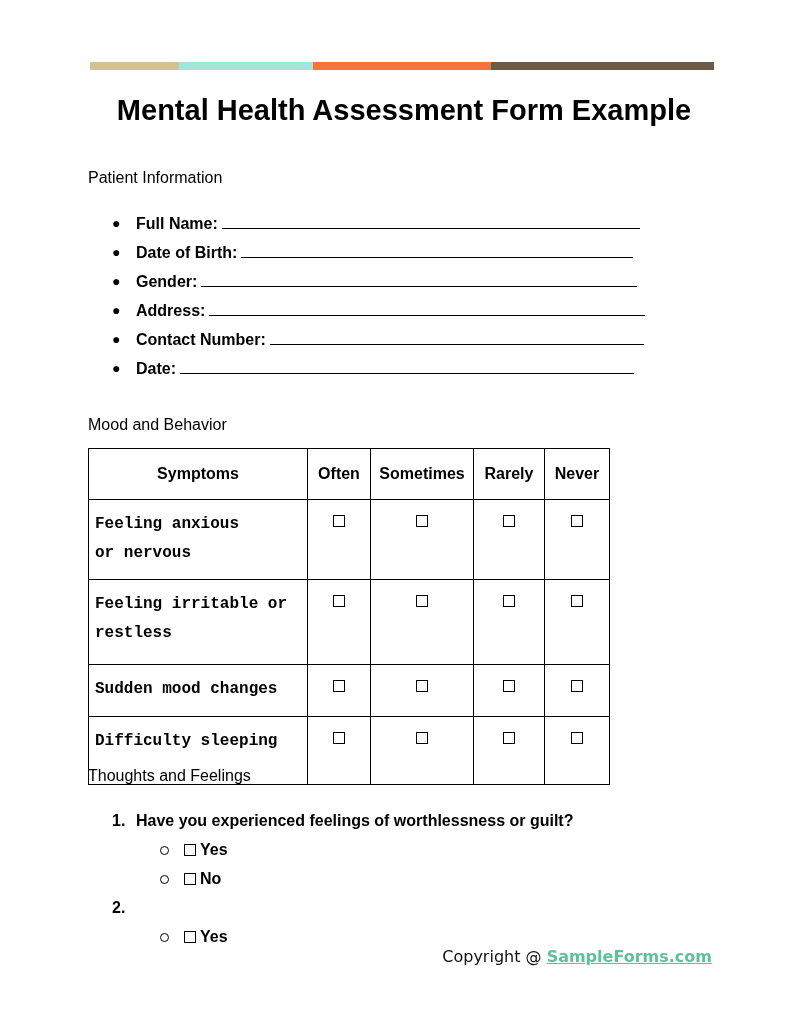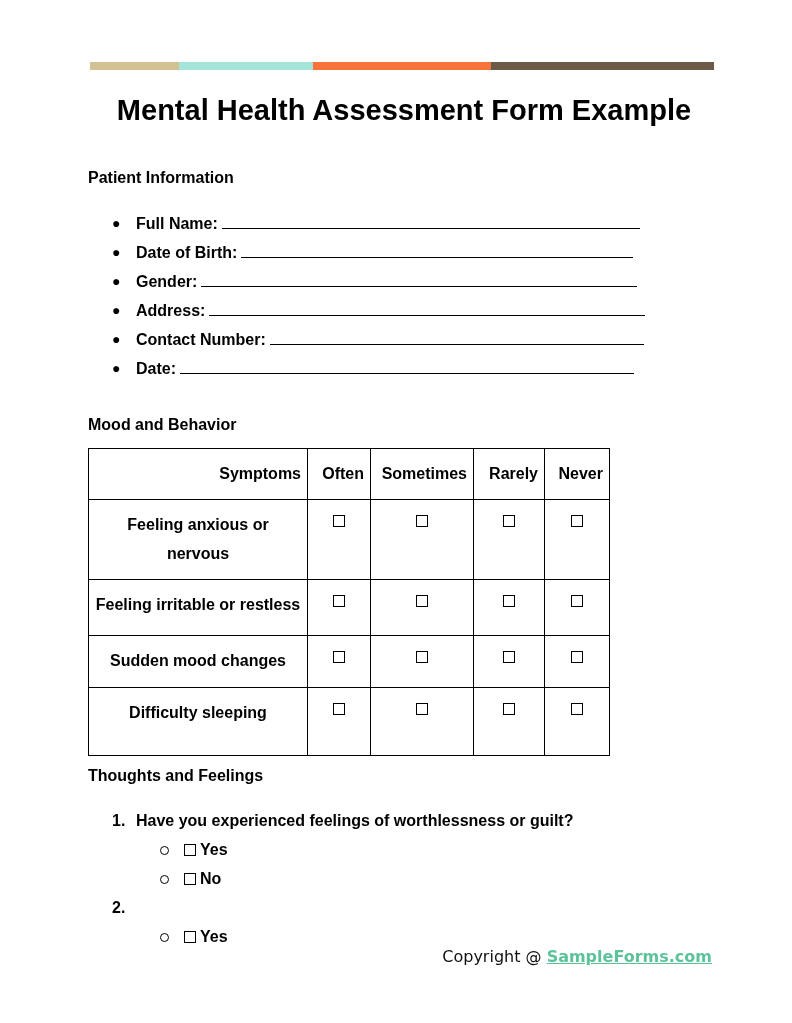--- a/index.html
+++ b/index.html
@@ -2,30 +2,30 @@
 <html><head>
 <meta charset="utf-8">
 <style>
   html, body { margin: 0; padding: 0; background: #ffffff; }
   body { width: 792px; height: 1023px; position: relative; overflow: hidden;
          font-family: "Liberation Sans", sans-serif; color: #000; }
   .colorbar { position: absolute; left: 90px; top: 62px; width: 624px; height: 8px; display: flex; }
   .colorbar span { display: block; height: 100%; }
   .title { position: absolute; left: 0; width: 792px; top: 86px; text-align: center;
            font-size: 29px; font-weight: bold; margin: 8px; }
-  .section-heading { position: absolute; left: 88px; font-size: 16px; font-weight: bold; margin: 0; }
+  .section-heading { position: absolute; left: 88px; font-size: 16px; font-weight: normal; margin: 0; }
   .bullet-list { position: absolute; left: 88px; top: 212px; margin: 0; padding: 0; list-style: none; }
   .bullet-list li { height: 29px; line-height: 22px; font-size: 16px; font-weight: bold; position: relative; padding-left: 48px; white-space: nowrap; }
   .bullet-list li .dot { position: absolute; left: 24px; top: 0; font-size: 14px; }
   .line { display: inline-block; border-bottom: 1px solid #000; height: 16px; vertical-align: baseline; margin-left: 4px; }
   table.mood { position: absolute; left: 88px; top: 448px; border-collapse: collapse; font-size: 16px; font-weight: bold; }
   table.mood th, table.mood td { border: 1px solid #000; padding: 0 6px; }
-  table.mood th { height: 50px; text-align: right; }
+  table.mood th { height: 50px; text-align: center; }
   table.mood td { vertical-align: top; }
-  table.mood td.sym { text-align: center; line-height: 29px; padding-top: 10px; padding-bottom: 11px; }
+  table.mood td.sym { text-align: left; line-height: 29px; padding-top: 10px; padding-bottom: 11px; font-family: Liberation Mono, monospace; }
   table.mood td.cb { text-align: center; padding-top: 13px; }
   .box { display: inline-block; width: 10px; height: 10px; border: 1.5px solid #000; }
   ol.questions { position: absolute; left: 88px; top: 810px; margin: 0; padding: 0; list-style: none; font-size: 16px; font-weight: bold; }
   ol.questions li.q { position: relative; padding-left: 48px; height: 29px; line-height: 22px; white-space: nowrap; }
   ol.questions li.q .num { position: absolute; left: 24px; }
   ul.opts { list-style: none; margin: 0; padding: 0; }
   ul.opts li { position: relative; padding-left: 96px; height: 29px; line-height: 22px; }
   ul.opts li .circ { position: absolute; left: 72px; top: 7px; width: 7px; height: 7px; border: 1px solid #000; border-radius: 50%; }
   ul.opts li .box { margin-right: 4px; vertical-align: -1px; }
   .footer { position: absolute; right: 80px; top: 947px; font-size: 16px; font-family: "DejaVu Sans", sans-serif; color: #111; }

